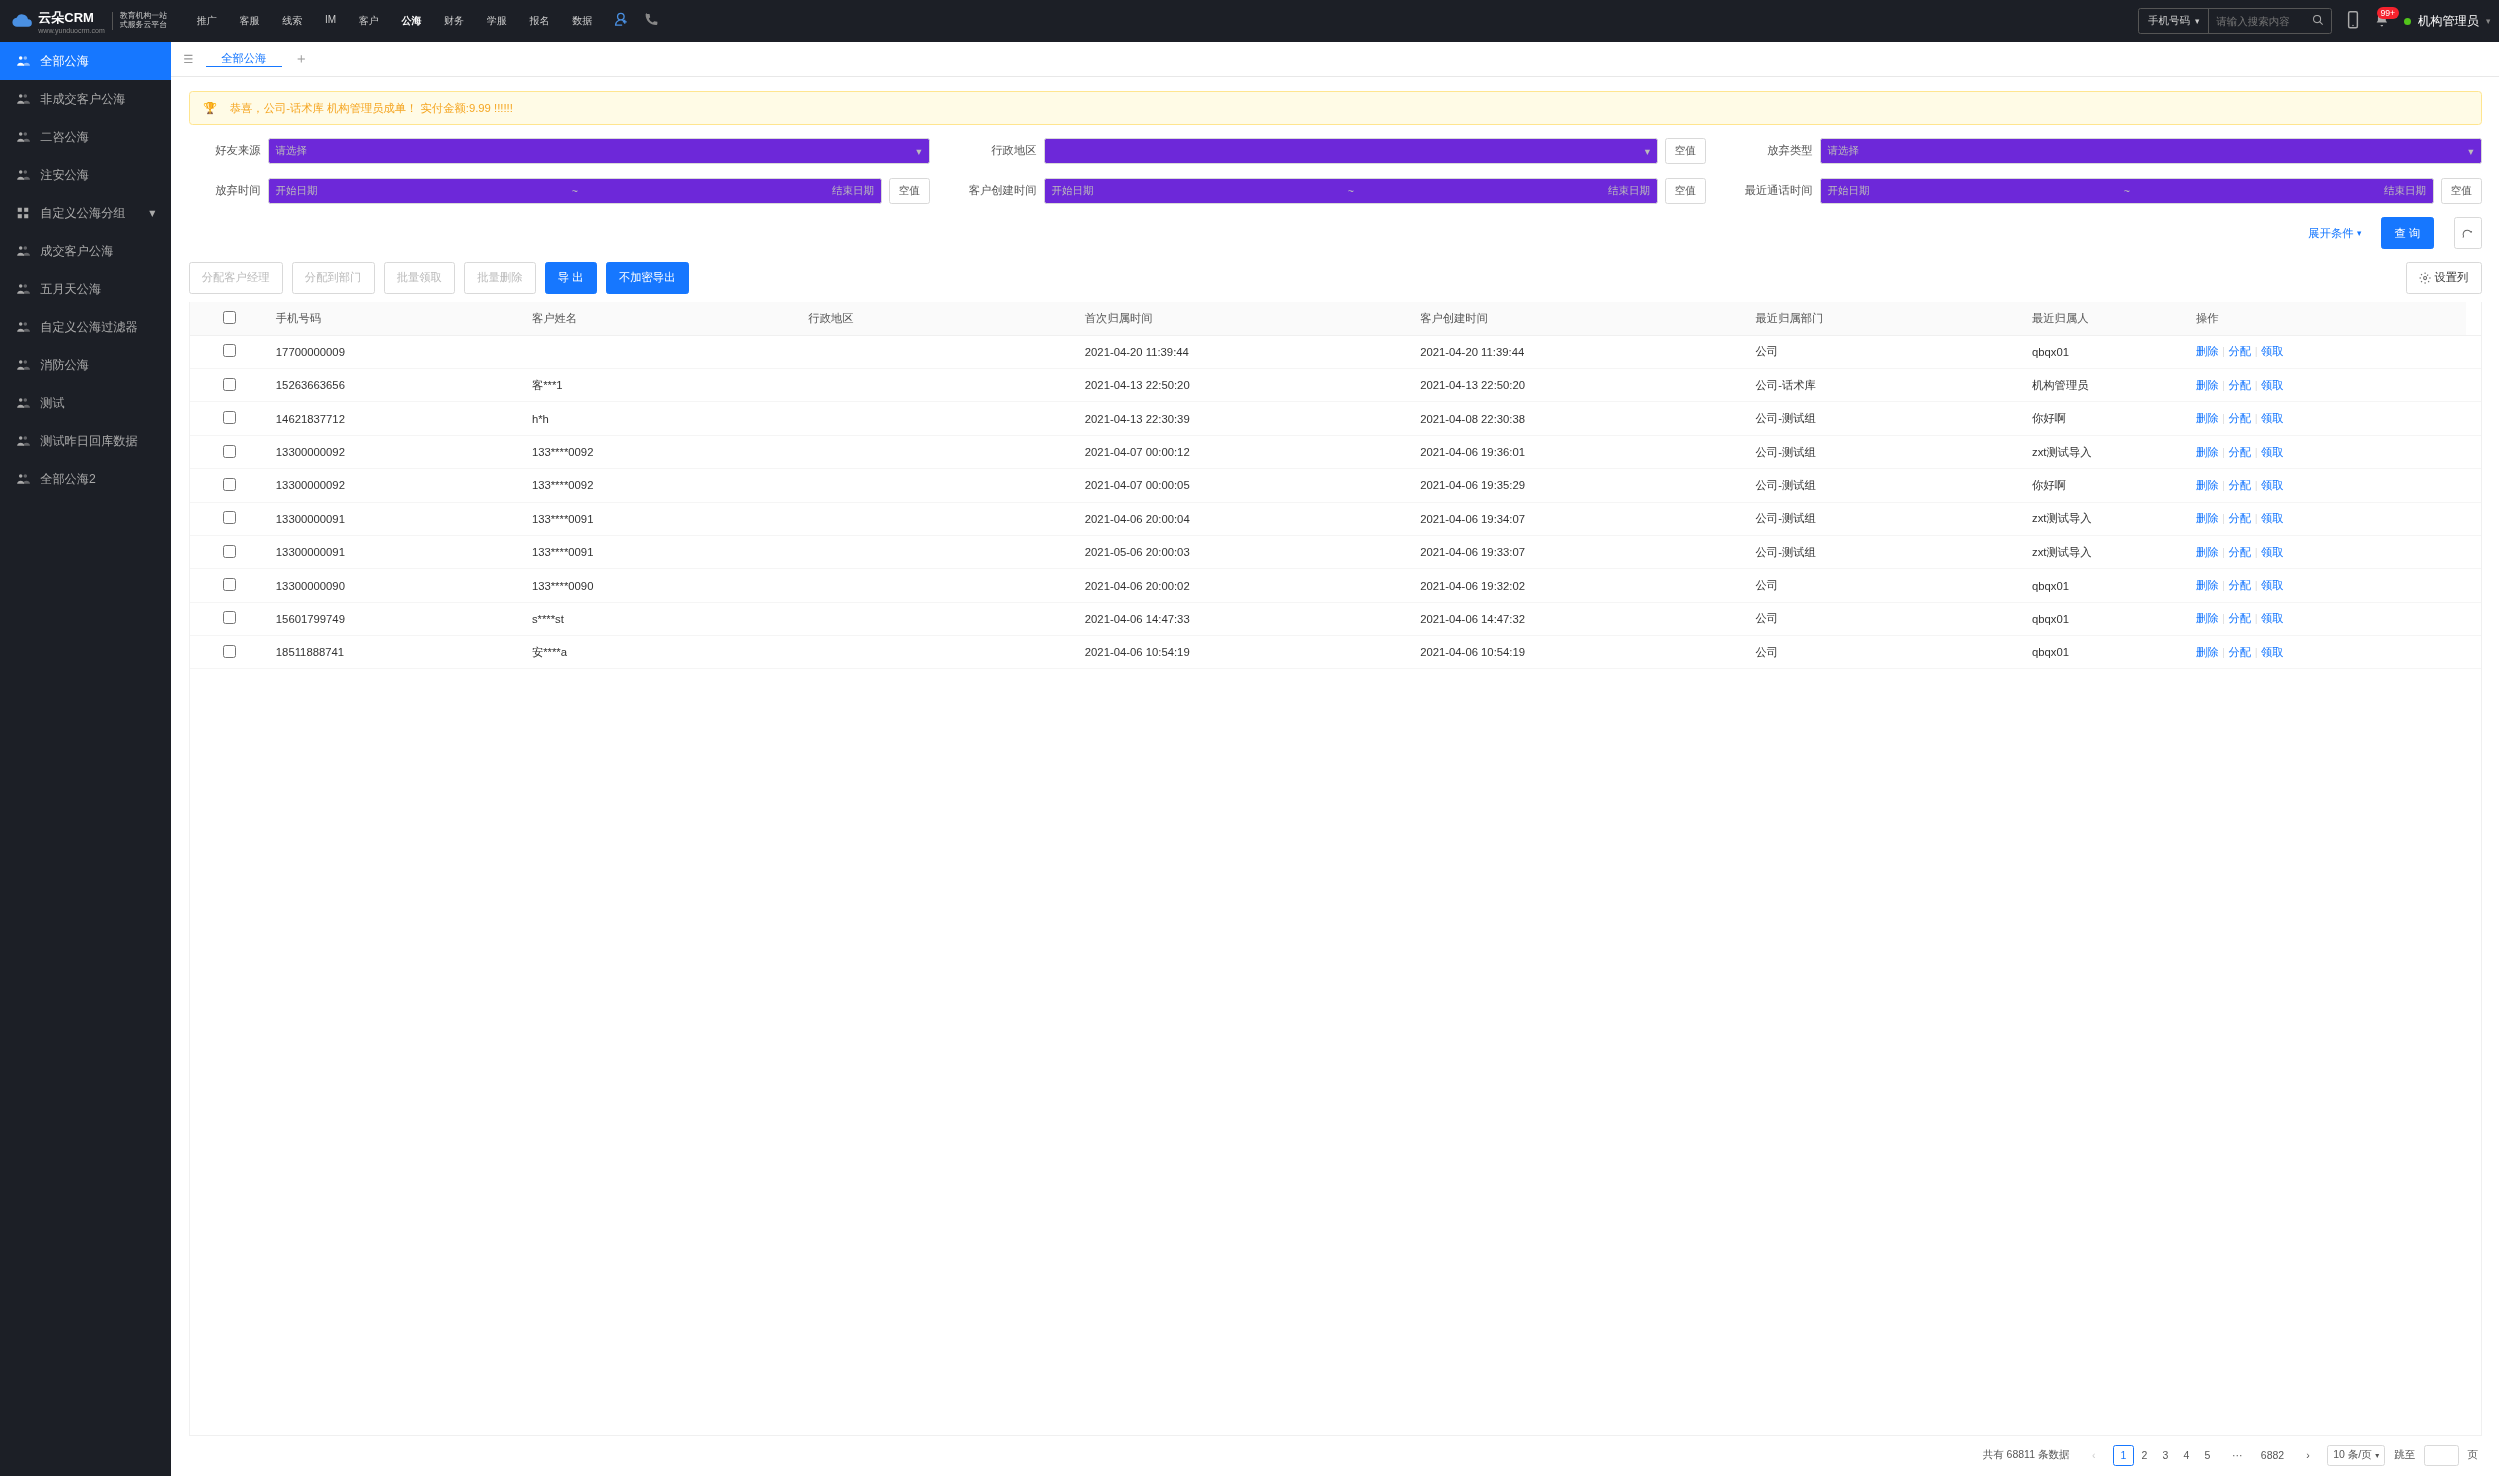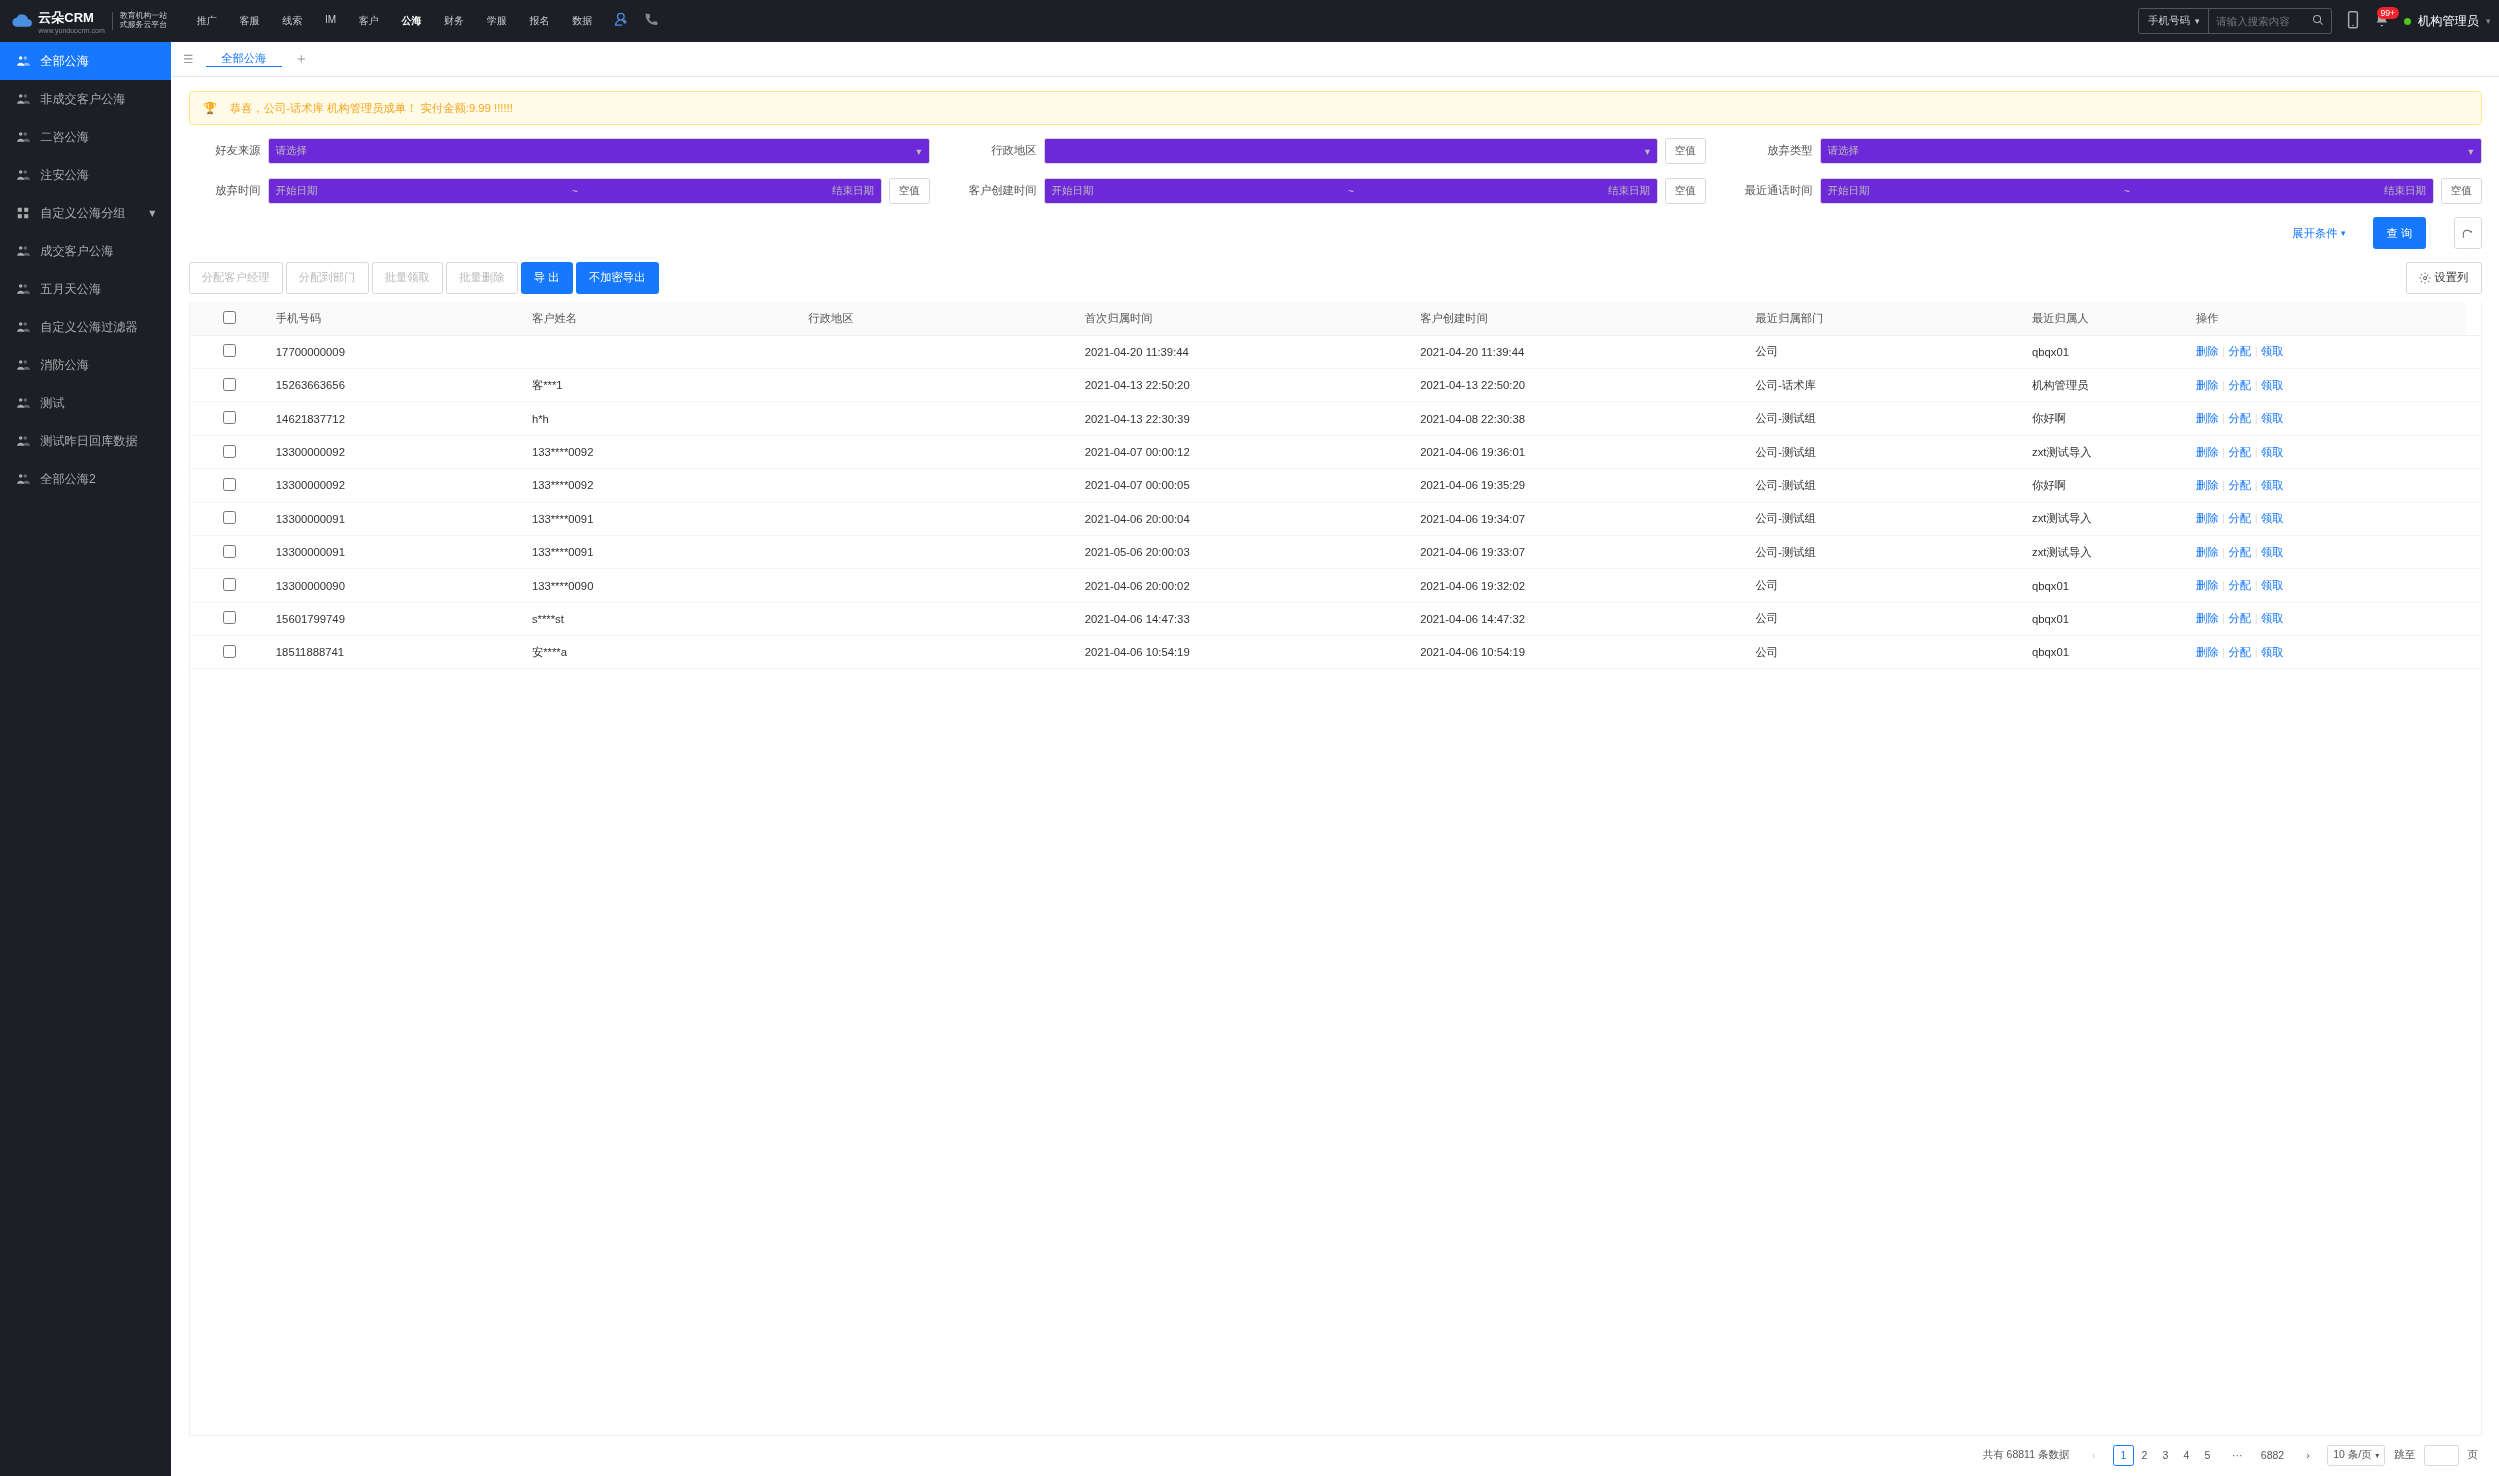--- a/index.html
+++ b/index.html
@@ -49,28 +49,28 @@
 
 .filters { display: grid; grid-template-columns: repeat(3, 1fr); column-gap: 35px; row-gap: 14px; margin-bottom: 8.7px; }
 .filter-item { display: flex; align-items: center; gap: 7px; }
 .filter-label { width: 72px; text-align: right; color: #555; font-size: 11.3px; }
 .select, .date-range { flex: 1; height: 26px; border: 0.9px solid #d9d9d9; border-radius: 2.6px; display: flex; align-items: center; padding: 0 7px; color: #bbb; font-size: 10.5px; position: relative; cursor: pointer; background: #6d28d9; }
 .select .caret { margin-left: auto; color: #bbb; }
 .date-range { gap: 5.2px; justify-content: space-between; }
 .date-range span { color: #bbb; }
 .null-btn { height: 26px; padding: 0 8.7px; border: 0.9px solid #d9d9d9; border-radius: 2.6px; background: #fff; color: #555; font-size: 10.5px; cursor: pointer; }
 
-.filter-actions { display: flex; justify-content: flex-end; align-items: center; gap: 28px; margin: 5.2px 0 12.2px; }
+.filter-actions { display: flex; justify-content: flex-end; align-items: center; gap: 20px; margin: 5.2px 0 12.2px; }
 .link-btn { color: #1677ff; cursor: pointer; display: flex; align-items: center; gap: 3.5px; font-size: 11.3px; }
 .btn { height: 32px; padding: 0 12.2px; border: 0.9px solid #d9d9d9; border-radius: 2.6px; background: #fff; cursor: pointer; font-size: 11.3px; color: #333; display: inline-flex; align-items: center; }
 .btn-primary { background: #1677ff; color: #fff; border-color: #1677ff; }
 .btn-icon { width: 28px; padding: 0; justify-content: center; }
 .btn-disabled { color: #bbb; cursor: not-allowed; border-color: #d9d9d9; background: #fff; }
 
-.toolbar { display: flex; align-items: center; gap: 3px; margin-bottom: 8.7px; }
+.toolbar { display: flex; align-items: center; gap: 9px; margin-bottom: 8.7px; }
 .toolbar .spacer { flex: 1; }
 .gear-btn svg { width: 12.2px; height: 12.2px; margin-right: 3.5px; }
 
 
 .table-wrap { border: 0.9px solid #f0f0f0; border-top: none; overflow: auto; flex: 1; min-height: 0; }
 table { width: 100%; border-collapse: collapse; table-layout: fixed; }
 thead th { background: #fafafa; text-align: left; padding: 8.7px 7px; font-weight: normal; color: #555; border-bottom: 0.9px solid #f0f0f0; font-size: 11.3px; white-space: nowrap; overflow: hidden; }
 tbody td { padding: 8.7px 7px; border-bottom: 0.9px solid #f5f5f5; font-size: 11.3px; color: #333; white-space: nowrap; overflow: hidden; text-overflow: ellipsis; }
 th.chk, td.chk { width: 35px; text-align: center; }
 .col-phone { width: 113px; }

